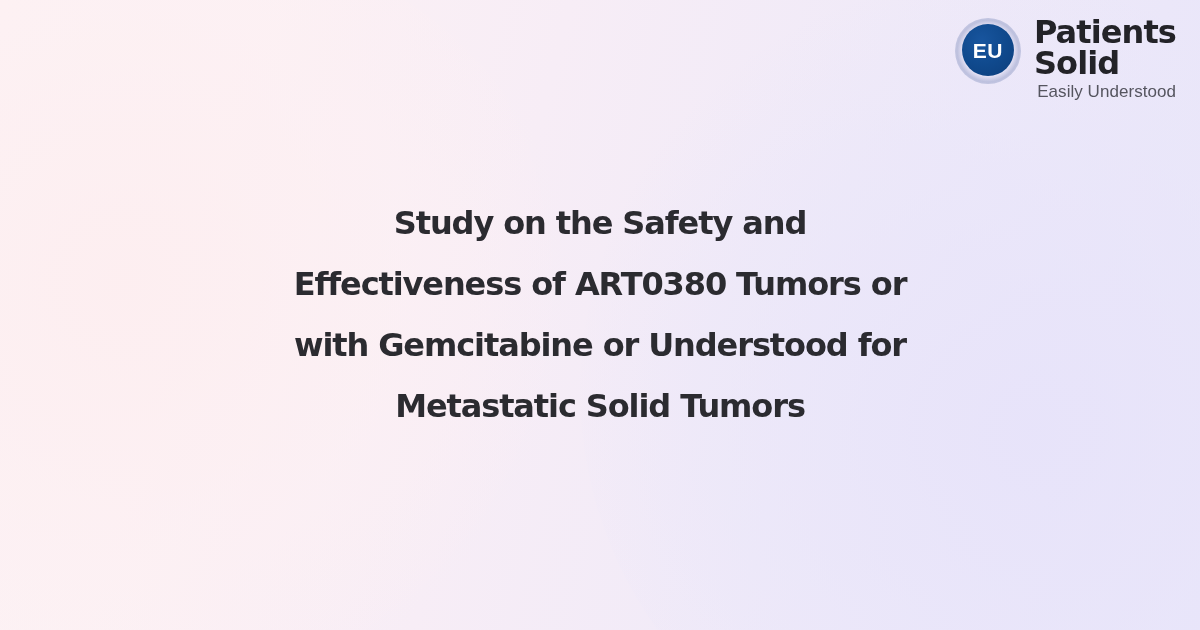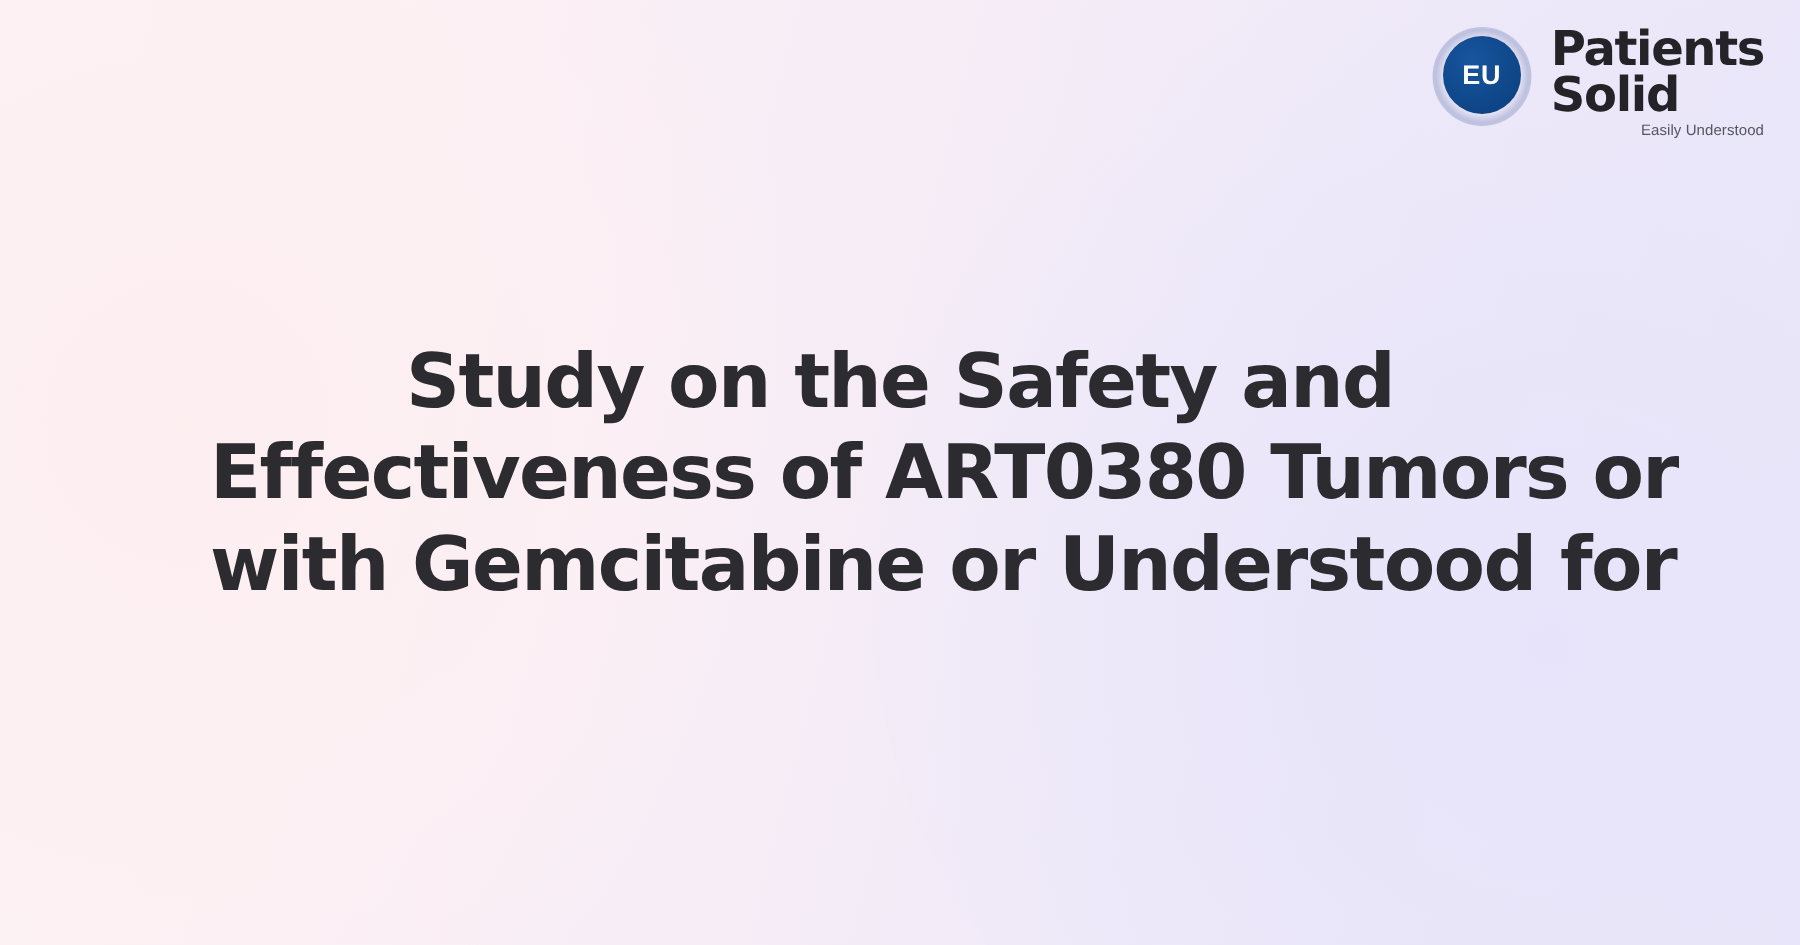--- a/index.html
+++ b/index.html
@@ -99,21 +99,21 @@
     height:52px;
     border-radius:50%;
     background:radial-gradient(circle at 38% 32%, #18559E 0%, #104A8E 48%, #0C3E7B 100%);
     display:flex;
     align-items:center;
     justify-content:center;
   }
 
   .logo-eu {
     color:#FFFFFF;
-    font-size:18px;
+    font-size:21px;
     font-weight:bold;
     letter-spacing:0.5px;
     line-height:1;
     font-family:"Liberation Sans", sans-serif;
   }
 
   .logo-text { padding-top:1px; }
 
   .logo-word {
     color:#232328;
@@ -121,21 +121,21 @@
     font-weight:bold;
     line-height:31px;
     letter-spacing:-0.9px;
     font-family:"DejaVu Sans", sans-serif;
     white-space:nowrap;
   }
 
   .logo-tagline {
     margin-top:4px;
     color:#55555F;
-    font-size:10px;
+    font-size:17px;
     font-weight:normal;
     letter-spacing:0.05px;
     line-height:1;
     text-align:right;
     font-family:"Liberation Sans", sans-serif;
     white-space:nowrap;
   }
 
   
   .headline-wrap {
@@ -150,21 +150,21 @@
     padding:0 140px;
     z-index:3;
   }
 
   .headline {
     width:920px;
     text-align:center;
     color:#2B2B30;
     font-family:"DejaVu Sans", sans-serif;
     font-weight:bold;
-    font-size:50px;
+    font-size:32px;
     line-height:61px;
     letter-spacing:-1.1px;
     word-spacing:0px;
   }
 
   .headline .ln { display:block; white-space:nowrap; }
 </style>
 </head>
 <body>
 
@@ -188,16 +188,17 @@
       <div class="logo-tagline">Easily Understood</div>
     </div>
 
   </div>
 
   <div class="headline-wrap">
     <h1 class="headline">
       <span class="ln">Study on the Safety and</span>
       <span class="ln">Effectiveness of ART0380 Tumors or</span>
       <span class="ln">with Gemcitabine or Understood for</span>
+      <span class="ln">Metastatic Solid Tumors</span>
     </h1>
   </div>
 
 </div>
 
 </body></html>

